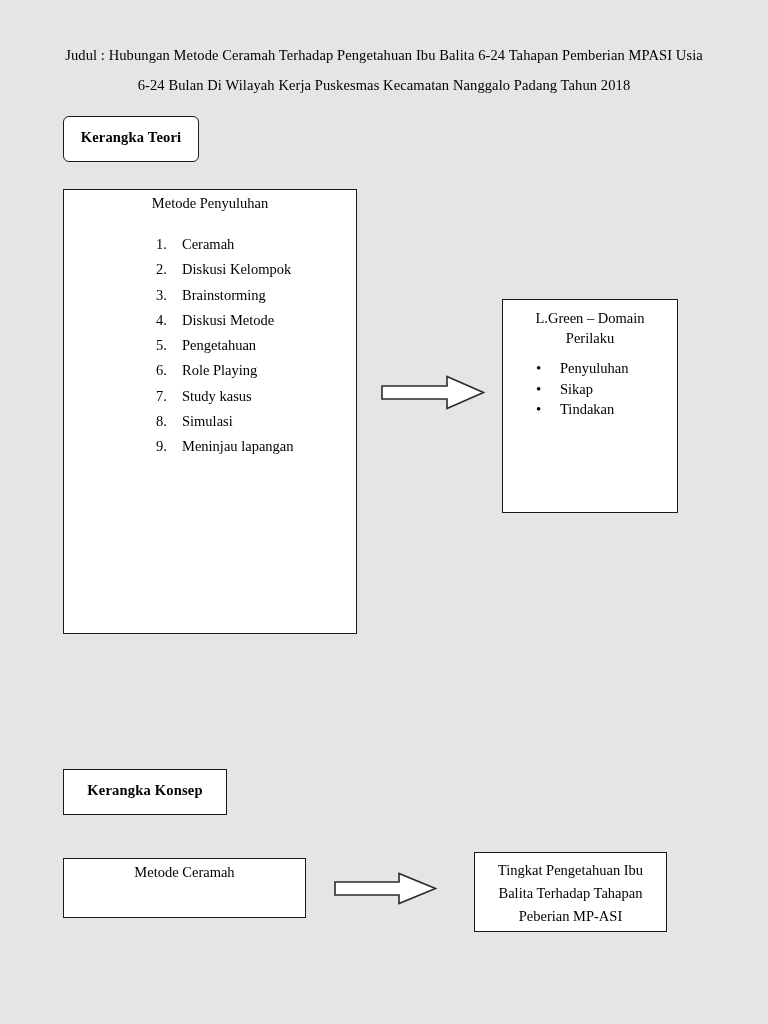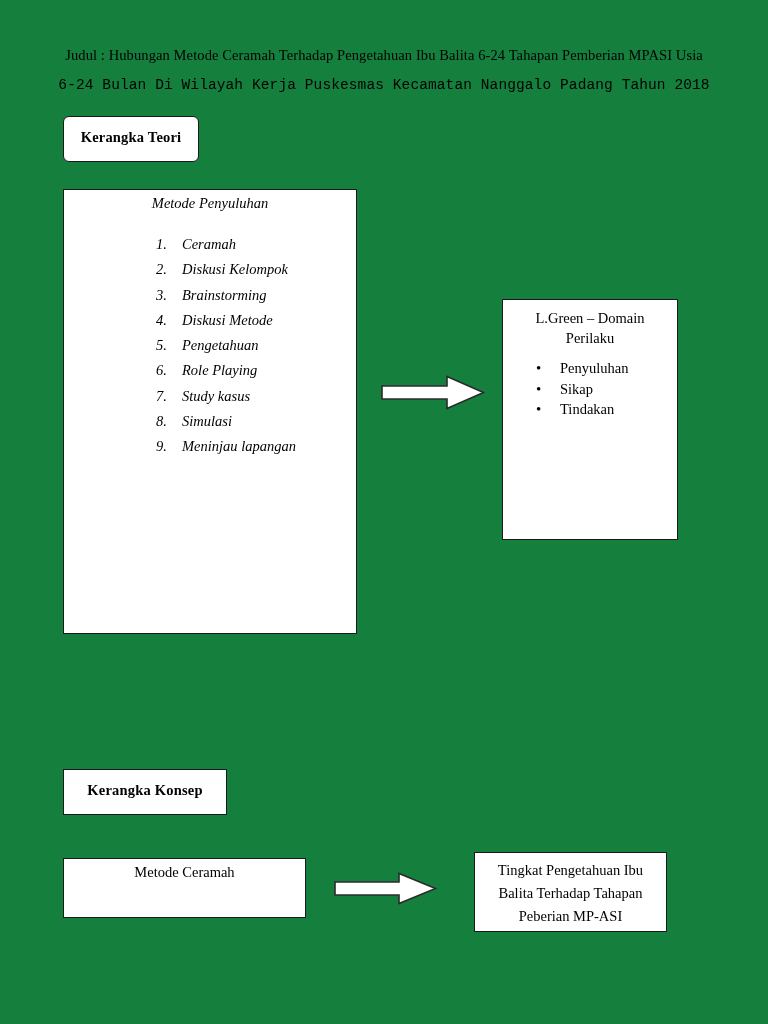--- a/index.html
+++ b/index.html
@@ -9,42 +9,41 @@
     background: #ffffff;
   }
   body {
     font-family: "Liberation Serif", "DejaVu Serif", serif;
     color: #000000;
   }
   #page {
     position: relative;
     width: 768px;
     height: 1024px;
-    background: #15803d;
+    background: #e5e5e5;
     overflow: hidden;
   }
 
   
   .doc-title {
     position: absolute;
     left: 44px;
     top: 40px;
     width: 680px;
     text-align: center;
     font-size: 14.5px;
     line-height: 30px;
     letter-spacing: 0.1px;
   }
   .doc-title .title-line {
     display: block;
     white-space: nowrap;
   }
   .doc-title .title-line-2 {
     white-space: normal;
-    font-family: Liberation Mono, monospace;
   }
 
   
   .box {
     position: absolute;
     border: 1.6px solid #1a1a1a;
     background: #ffffff;
     box-sizing: border-box;
   }
   .label-box {
@@ -68,21 +67,20 @@
     height: 46px;
     border-radius: 6px;
   }
 
   
   #box-metode-penyuluhan {
     left: 63px;
     top: 189px;
     width: 294px;
     height: 445px;
-    font-style: italic;
   }
   #box-metode-penyuluhan .box-heading {
     position: absolute;
     left: 0;
     right: 0;
     top: 5px;
     text-align: center;
     font-size: 14.5px;
   }
   .numbered-list {
@@ -108,21 +106,21 @@
     top: 0;
     width: 22px;
     text-align: left;
   }
 
   
   #box-lgreen {
     left: 502px;
     top: 299px;
     width: 176px;
-    height: 241px;
+    height: 214px;
   }
   #box-lgreen .box-heading {
     position: absolute;
     left: 8px;
     right: 8px;
     top: 8px;
     text-align: center;
     font-size: 14.5px;
     line-height: 20px;
   }

